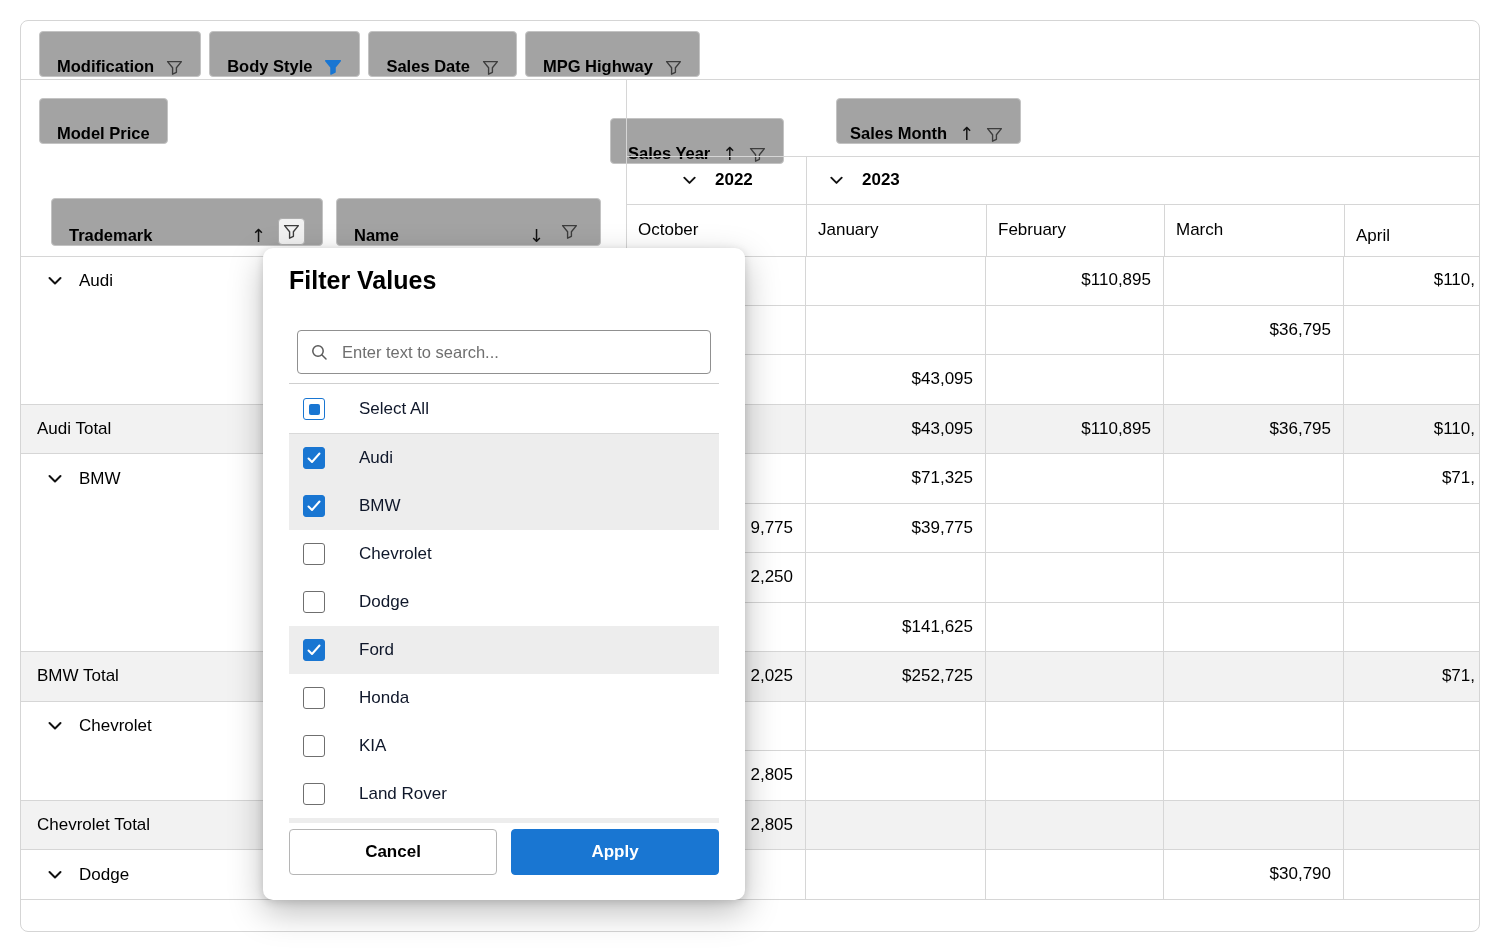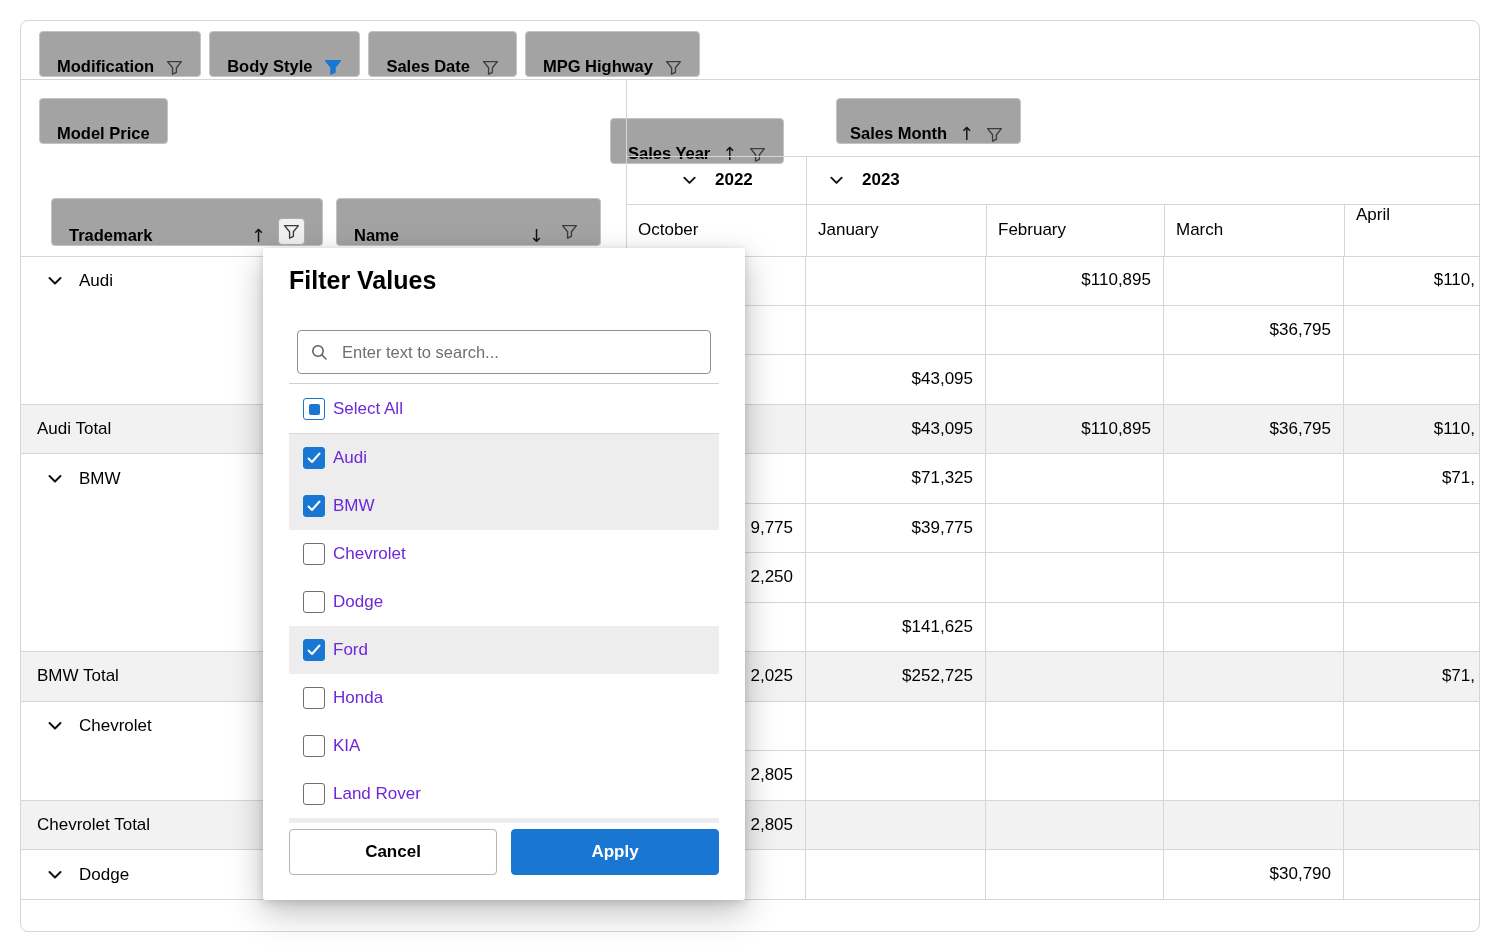--- a/index.html
+++ b/index.html
@@ -48,21 +48,21 @@
   .grid-row.total{background:var(--gray);}
   .cell{
     border-right:1px solid var(--line);border-bottom:1px solid var(--line);
     display:flex;align-items:center;justify-content:flex-end;padding-right:12px;
     font-size:17px;color:#000;overflow:hidden;white-space:nowrap;
   }
   .c0{width:179px}.c1{width:180px}.c2{width:178px}.c3{width:180px}.c4{width:144px}
   
   .popup{
     position:absolute;left:263px;top:248px;width:482px;height:652px;background:#fff;
-    border-radius:2px;z-index:50;
+    border-radius:10px;z-index:50;
     box-shadow:0 12px 34px rgba(0,0,0,.26), 0 2px 8px rgba(0,0,0,.14);
   }
   .popup-title{position:absolute;left:26px;top:18px;font-size:25px;font-weight:700;}
   .search-wrap{position:absolute;left:34px;top:82px;width:414px;height:44px;}
   .search-wrap input{
     width:100%;height:100%;border:1px solid #909090;border-radius:4px;
     padding:0 12px 0 44px;font-size:16.5px;font-family:"Liberation Sans",sans-serif;color:#222;outline:none;
   }
   .search-wrap input::placeholder{color:#6f6f6f;}
   .search-icon{position:absolute;left:13px;top:13px;display:flex;}
@@ -74,21 +74,21 @@
   .cb{
     width:22px;height:22px;border:1px solid #6f6f6f;border-radius:3px;background:#fff;
     display:flex;align-items:center;justify-content:center;flex:none;
   }
   .cb svg{display:none;}
   .item.checked .cb{background:var(--accent);border-color:var(--accent);}
   .item.checked .cb svg{display:block;}
   .cb .inner{display:none;}
   .cb.indet{border-color:var(--accent);}
   .cb.indet .inner{display:block;width:11px;height:11px;border-radius:2px;background:var(--accent);}
-  .ilabel{font-size:17px;color:#6d28d9;}
+  .ilabel{font-size:17px;color:#0f172a;margin-left:26px;}
   .peek{height:5px;background:#ededed;}
   .pbuttons{position:absolute;left:26px;top:581px;display:flex;gap:14px;}
   .pbuttons button{
     width:208px;height:46px;border-radius:4px;font-size:17px;font-weight:700;
     font-family:"Liberation Sans",sans-serif;cursor:pointer;
   }
   .btn-cancel{background:#fff;border:1px solid #b5b5b5;color:#000;}
   .btn-apply{background:var(--accent);border:1px solid var(--accent);color:#fff;}
 </style>
 </head>
@@ -209,21 +209,21 @@
     </div>
   <div class="month-cell" style="left:786px;top:183px;width:179px;">
       <span>January</span>
     </div>
   <div class="month-cell" style="left:966px;top:183px;width:177px;">
       <span>February</span>
     </div>
   <div class="month-cell" style="left:1144px;top:183px;width:179px;">
       <span>March</span>
     </div>
-  <div class="month-cell" style="left:1324px;top:168px;width:134px;">
+  <div class="month-cell" style="left:1324px;top:189px;width:134px;">
       <span>April</span>
     </div>
 
   <div class="left-area">
     <div class="lblock group" style="height:148.5px;">
       <div class="ghead">
         <span class="chev">
             <svg width="20" height="20" viewBox="0 0 20 20">
               <path d="M4.5 7l5.5 5.5L15.5 7" fill="none" stroke="#111" stroke-width="2" stroke-linecap="round" stroke-linejoin="round"></path>
             </svg>

